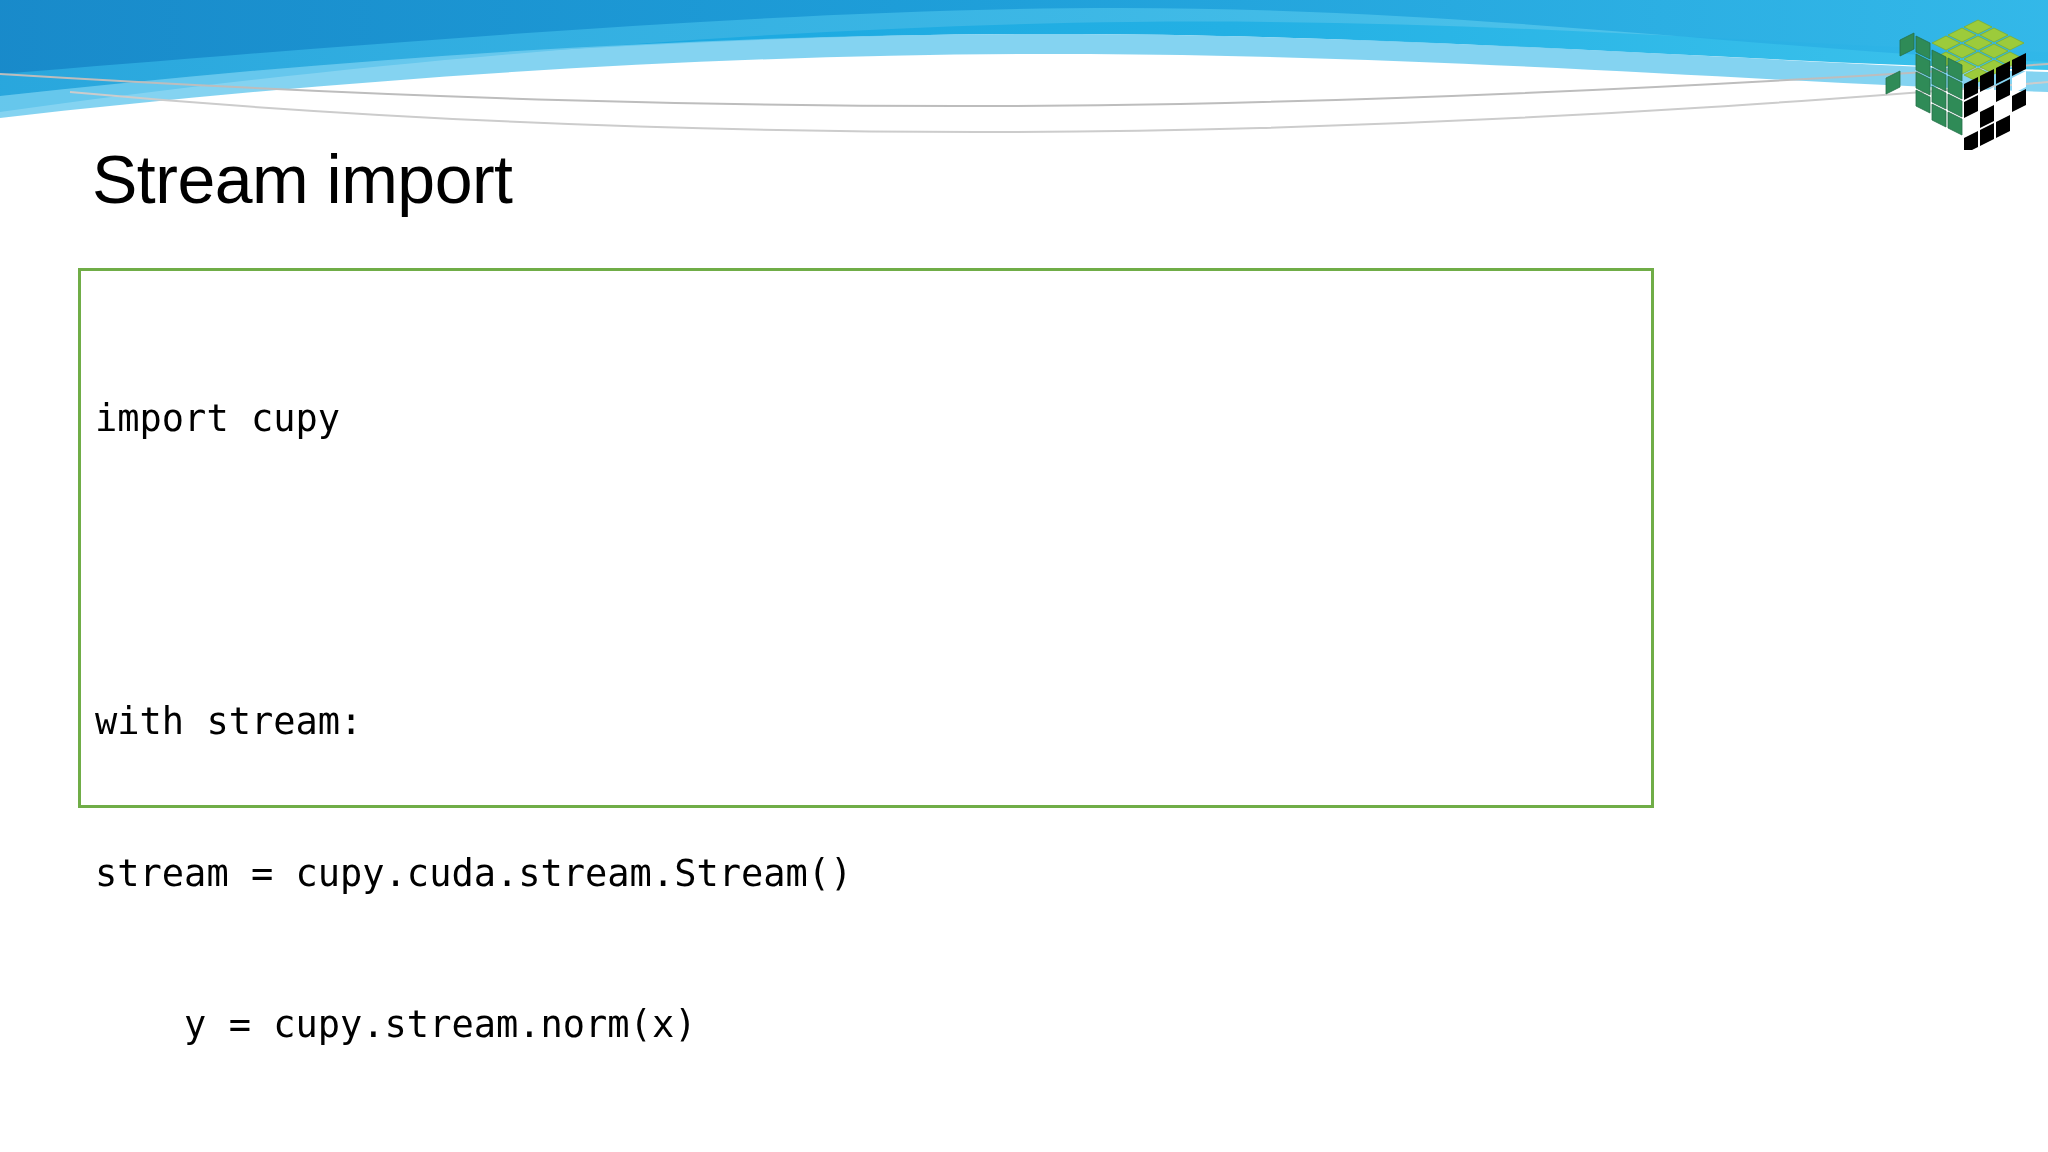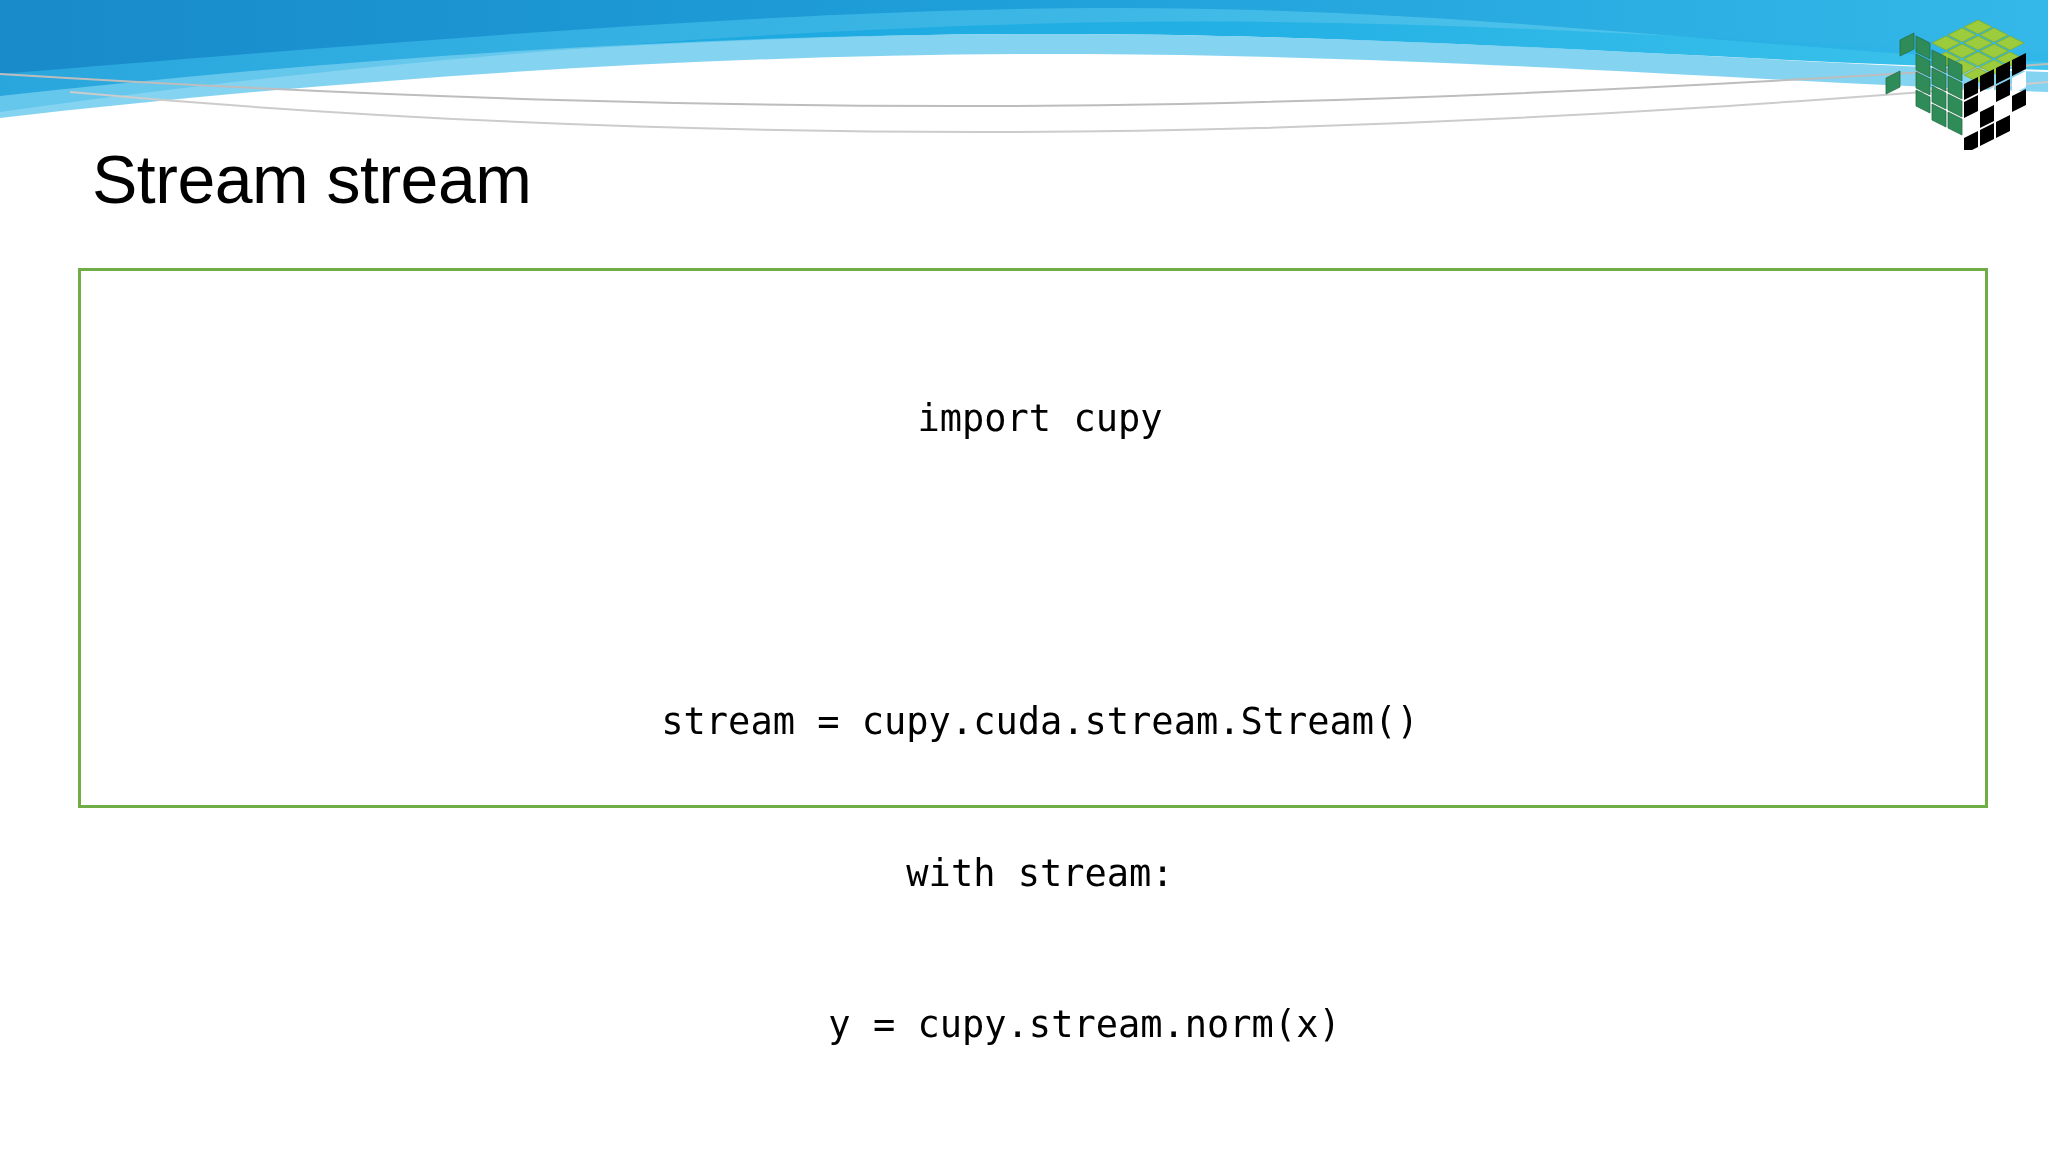--- a/index.html
+++ b/index.html
@@ -56,27 +56,26 @@
     color: #000000;
     line-height: 1.1;
     white-space: nowrap;
   }
 
   
   .code-box {
     position: absolute;
     left: 78px;
     top: 268px;
-    width: 1910px;
+    width: 1576px;
     height: 540px;
     border: 3px solid #70ad47;
     background: #ffffff;
     box-sizing: border-box;
     padding: 22px 0 0 14px;
-    text-align: center;
   }
   .code-lines {
     font-family: "DejaVu Sans Mono", "Liberation Mono", monospace;
     font-size: 37px;
     line-height: 50.5px;
     color: #000000;
     white-space: pre;
   }
   .code-line {
     min-height: 50.5px;
@@ -172,28 +171,28 @@
         <polygon points="124,104 138,97 138,113 124,120" fill="#ffffff"></polygon>
         <polygon points="140,96 154,89 154,105 140,112" fill="#000000"></polygon>
         <polygon points="92,138 106,131 106,147 92,154" fill="#000000"></polygon>
         <polygon points="108,130 122,123 122,139 108,146" fill="#000000"></polygon>
         <polygon points="124,122 138,115 138,131 124,138" fill="#000000"></polygon>
         <polygon points="140,114 154,107 154,123 140,130" fill="#ffffff"></polygon>
       </g>
     </svg>
   </div>
 
-  <div class="title">Stream stream</div>
+  <div class="title">Stream import</div>
 
   <div class="code-box">
     <div class="code-lines">
       <div class="code-line">import cupy</div>
       <div class="code-line"></div>
+      <div class="code-line">with stream:</div>
       <div class="code-line">stream = cupy.cuda.stream.Stream()</div>
-      <div class="code-line">with stream:</div>
       <div class="code-line">    y = cupy.stream.norm(x)</div>
       <div class="code-line">stream.synchronize()</div>
       
       
       
       
     </div>
   </div>
 
 </div>

